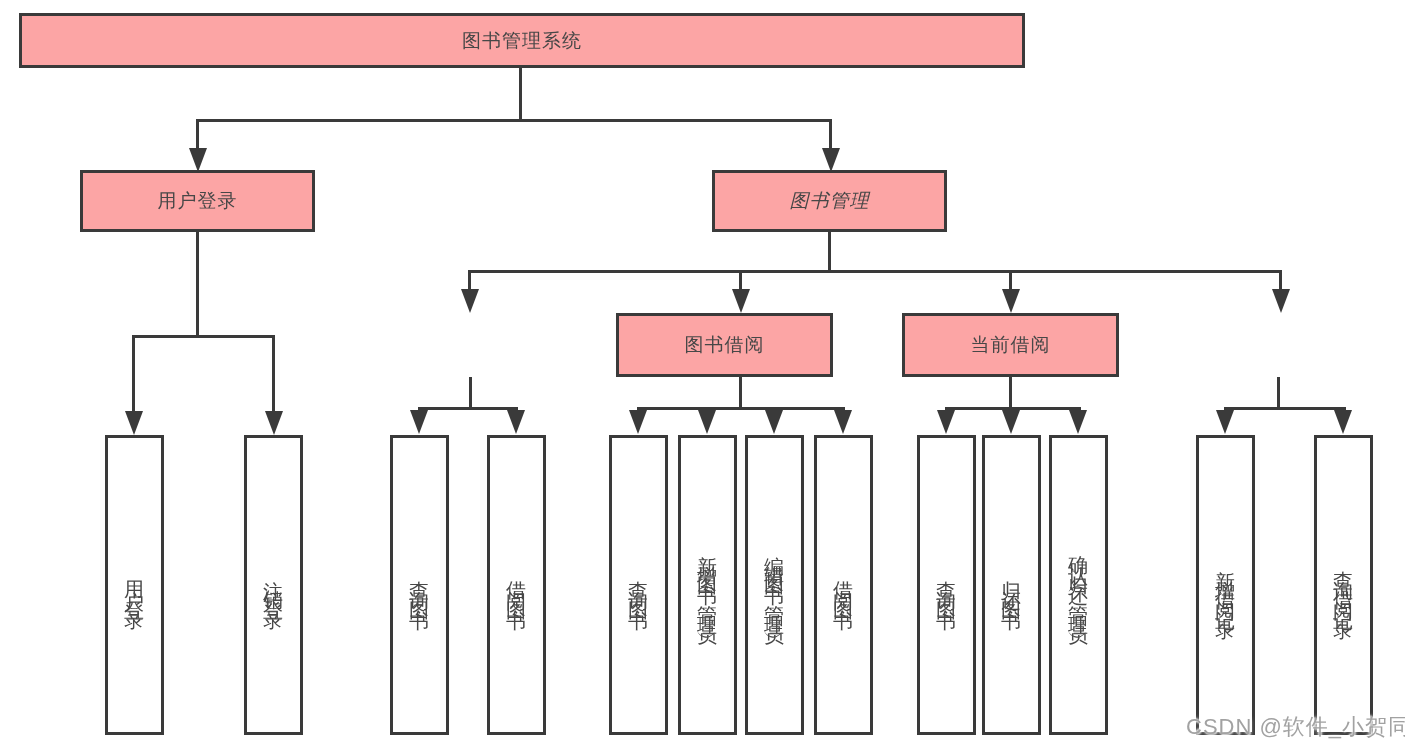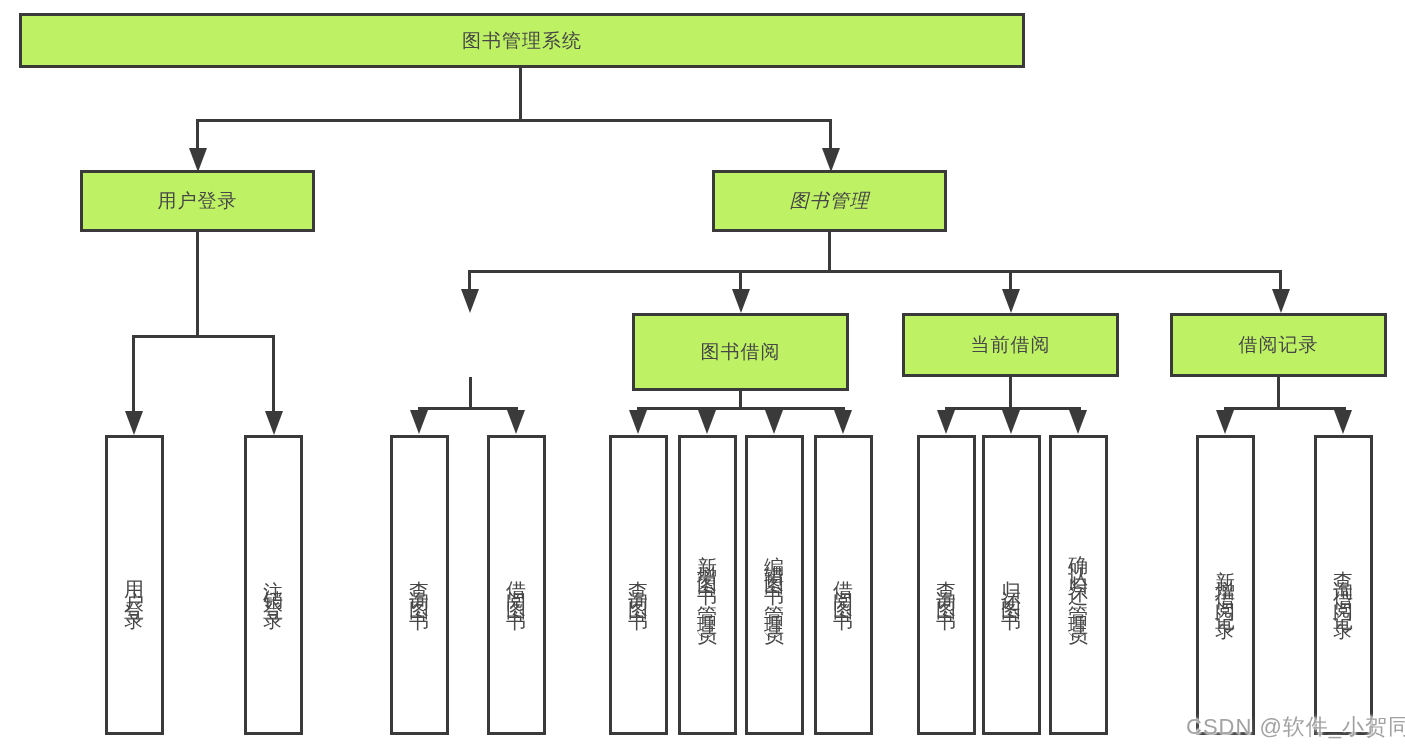--- a/index.html
+++ b/index.html
@@ -7,21 +7,21 @@
   body { font-family: "Liberation Sans", sans-serif; }
   .canvas {
     position: relative;
     width: 1405px;
     height: 747px;
     background: #ffffff;
     overflow: hidden;
   }
   .node {
     position: absolute;
-    background: #bef264;
+    background: #fca5a5;
     border: 3px solid #3a3a3a;
     display: flex;
     align-items: center;
     justify-content: center;
     font-size: 19px;
     color: #474747;
     letter-spacing: 1px;
     z-index: 2;
   }
   .vnode {
@@ -105,28 +105,25 @@
   <div class="line" style="left:468px; top:270px; width:814px; height:3px;"></div>
   <div class="line" style="left:468px; top:270px; width:3px; height:22px;"></div>
   <div class="arrow" style="left:461px; top:289px;"></div>
   <div class="line" style="left:739px; top:270px; width:3px; height:22px;"></div>
   <div class="arrow" style="left:732px; top:289px;"></div>
   <div class="line" style="left:1009px; top:270px; width:3px; height:22px;"></div>
   <div class="arrow" style="left:1002px; top:289px;"></div>
   <div class="line" style="left:1279px; top:270px; width:3px; height:22px;"></div>
   <div class="arrow" style="left:1272px; top:289px;"></div>
 
-  <div class="node" style="left:632px; top:313px; width:217px; height:78px;">
+  <div class="node" style="left:616px; top:313px; width:217px; height:64px;">
     <span>图书借阅</span>
   </div>
   <div class="node" style="left:902px; top:313px; width:217px; height:64px;">
     <span>当前借阅</span>
-  </div>
-  <div class="node" style="left:1170px; top:313px; width:217px; height:64px;">
-    <span>借阅记录</span>
   </div>
 
   <div class="line" style="left:469px; top:377px; width:3px; height:33px;"></div>
   <div class="line" style="left:418px; top:407px; width:100px; height:3px;"></div>
   <div class="arrow" style="left:410px; top:410px;"></div>
   <div class="arrow" style="left:507px; top:410px;"></div>
 
   <div class="line" style="left:739px; top:377px; width:3px; height:33px;"></div>
   <div class="line" style="left:637px; top:407px; width:208px; height:3px;"></div>
   <div class="arrow" style="left:629px; top:410px;"></div>

